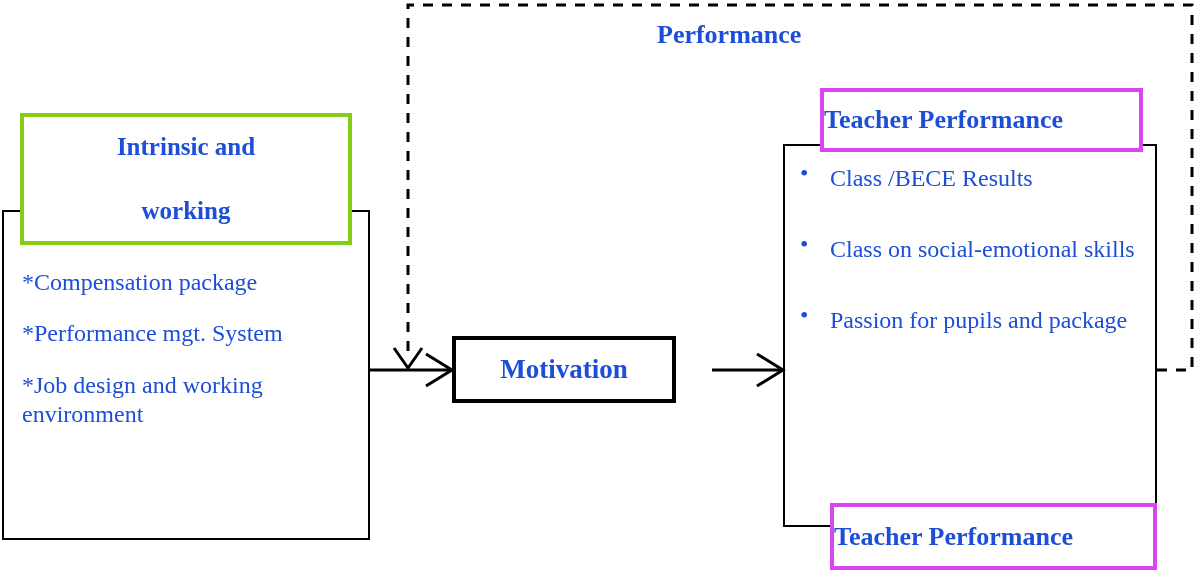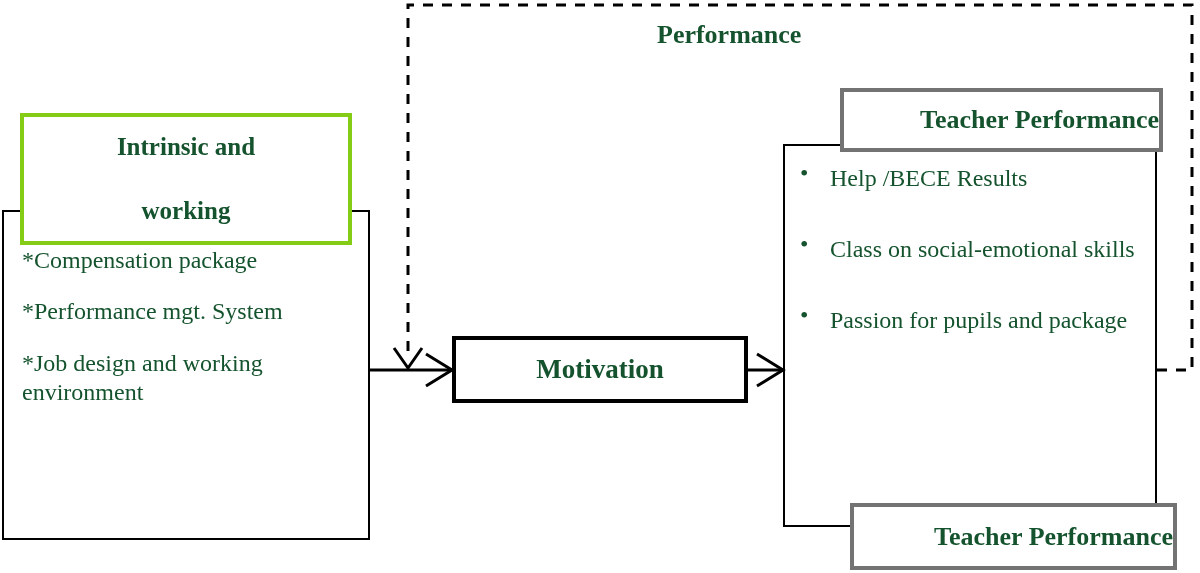--- a/index.html
+++ b/index.html
@@ -7,21 +7,21 @@
     padding: 0;
     background: #ffffff;
   }
   #canvas {
     position: relative;
     width: 1200px;
     height: 573px;
     background: #ffffff;
     overflow: hidden;
     font-family: "Liberation Serif", "DejaVu Serif", serif;
-    color: #14532d;
+    color: #1d4ed8;
   }
   .svg-layer {
     position: absolute;
     left: 0;
     top: 0;
     width: 1200px;
     height: 573px;
   }
 
   
@@ -31,21 +31,21 @@
     top: 210px;
     width: 368px;
     height: 330px;
     border: 2px solid #000;
     box-sizing: border-box;
     background: transparent;
   }
   #left-factor-list {
     position: absolute;
     left: 22px;
-    top: 246px;
+    top: 268px;
     width: 330px;
     font-size: 24px;
     line-height: 1.22;
   }
   #left-factor-list .factor-item {
     margin-bottom: 22px;
   }
 
   
   #left-header-box {
@@ -68,21 +68,21 @@
     line-height: 1.28;
     text-align: center;
     padding: 0 6px;
   }
 
   
   #motivation-box {
     position: absolute;
     left: 452px;
     top: 336px;
-    width: 296px;
+    width: 224px;
     height: 67px;
     border: 4px solid #000;
     box-sizing: border-box;
     background: #ffffff;
     display: flex;
     align-items: center;
     justify-content: center;
     z-index: 5;
   }
   #motivation-box .htxt {
@@ -124,28 +124,27 @@
   #right-bullets .bullet-text {
     flex: 1 1 auto;
     text-align: justify;
     text-align-last: left;
     line-height: 1.88;
   }
 
   
   .tp-box {
     position: absolute;
-    border: 4px solid #737373;
+    border: 4px solid #d946ef;
     box-sizing: border-box;
     background: #ffffff;
     display: flex;
     align-items: center;
-    justify-content: flex-end;
+    justify-content: flex-start;
     z-index: 6;
-    margin-left: 20px;
   }
   .tp-box .htxt {
     font-weight: bold;
     font-size: 26px;
   }
   #tp-box-top {
     left: 820px;
     top: 88px;
     width: 323px;
     height: 64px;
@@ -219,21 +218,21 @@
 
   <div id="motivation-box">
     <div class="htxt">Motivation</div>
   </div>
 
   <div id="right-container"></div>
 
   <div id="right-bullets">
     <div class="bullet-row">
       <span class="bullet-dot">•</span>
-      <span class="bullet-text">Help /BECE Results</span>
+      <span class="bullet-text">Class /BECE Results</span>
     </div>
     <div class="bullet-row">
       <span class="bullet-dot">•</span>
       <span class="bullet-text">Class on social-emotional skills</span>
     </div>
     <div class="bullet-row">
       <span class="bullet-dot">•</span>
       <span class="bullet-text">Passion for pupils and package</span>
     </div>
   </div>

